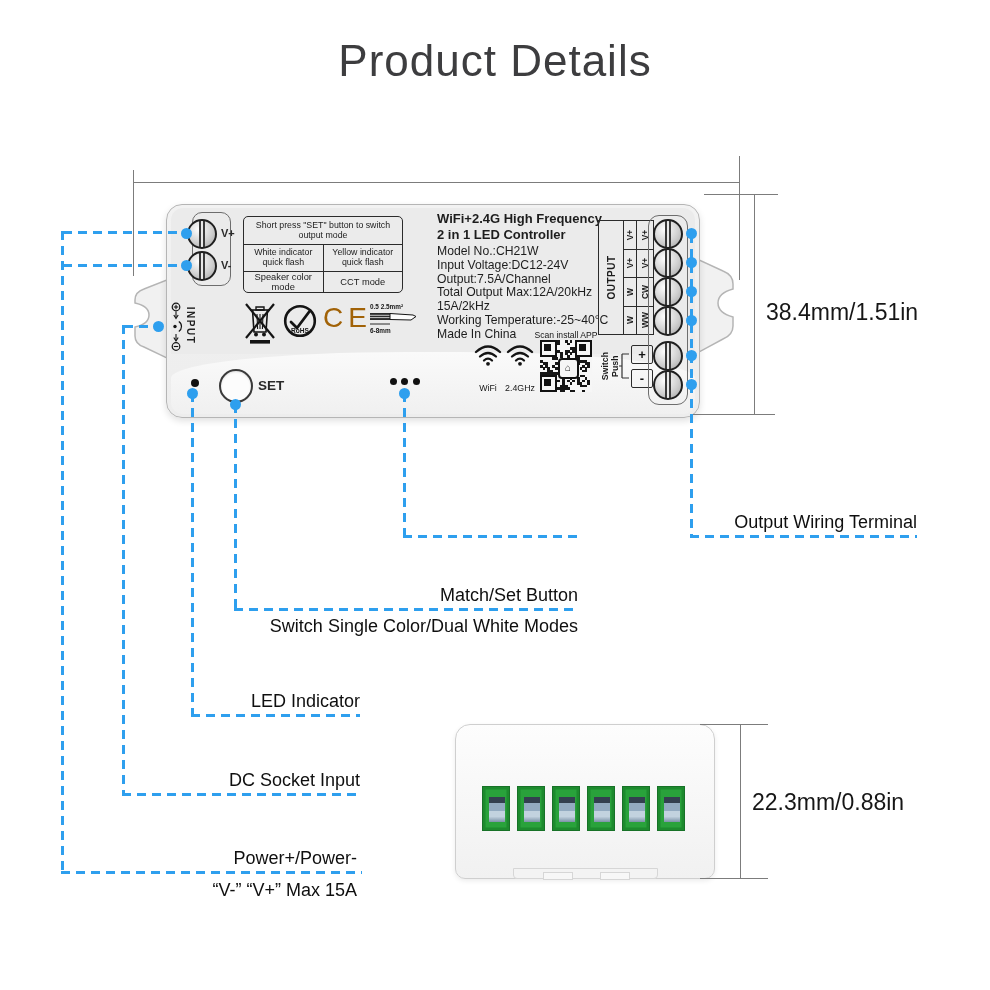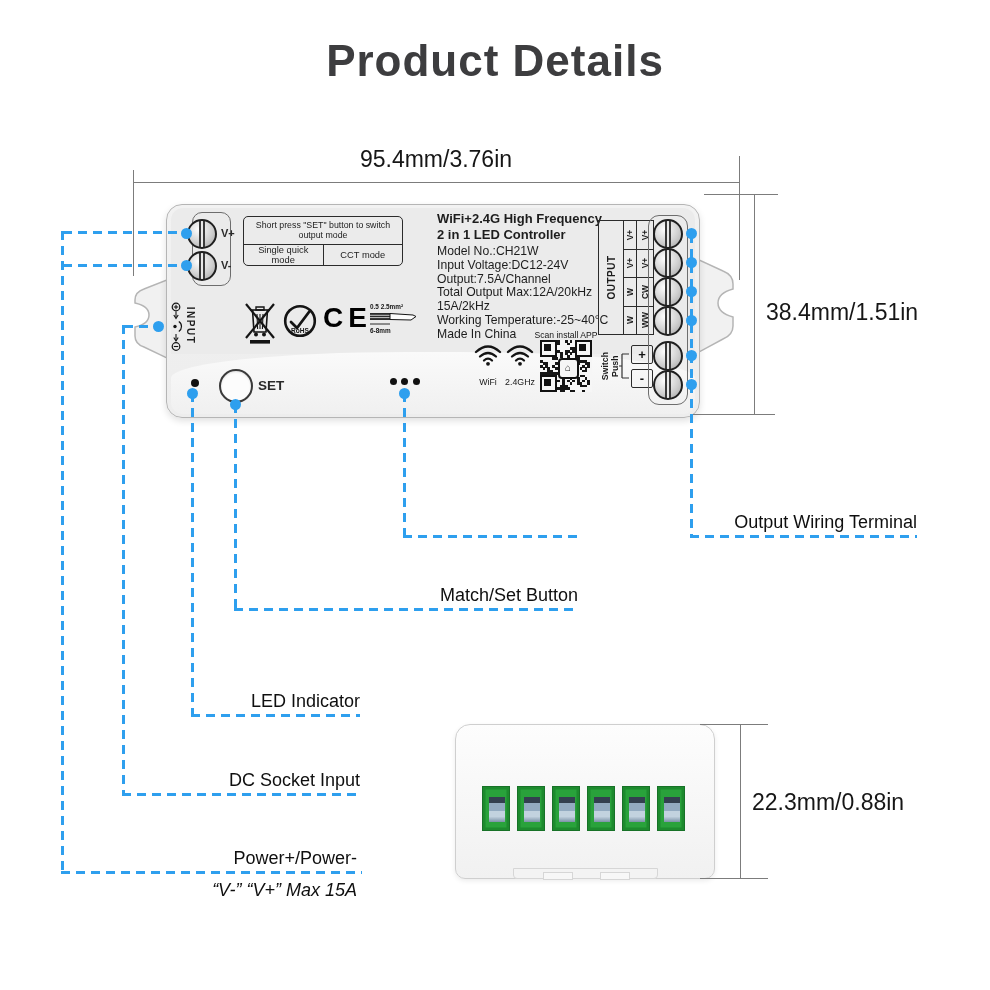--- a/index.html
+++ b/index.html
@@ -11,21 +11,21 @@
   .dh{position:absolute;height:3px;background:repeating-linear-gradient(90deg,var(--blue) 0 9px,transparent 9px 15px);}
   .dv{position:absolute;width:3px;background:repeating-linear-gradient(180deg,var(--blue) 0 9px,transparent 9px 15px);}
   .cdot{position:absolute;width:11px;height:11px;border-radius:50%;background:var(--blue);}
   
   .dimh{position:absolute;height:0;border-top:1.5px solid var(--dimgray);}
   .dimv{position:absolute;width:0;border-left:1.5px solid var(--dimgray);}
   .dim-label{position:absolute;font-size:23px;color:#161616;white-space:nowrap;}
   .callout-label{position:absolute;font-size:18px;color:#0f0f0f;text-align:right;white-space:nowrap;}
   
   .title{position:absolute;top:36px;left:0;width:990px;text-align:center;
-         font-size:44px;font-weight:bold;color:#3d3d3f;letter-spacing:1px;}
+         font-size:44px;font-weight:normal;color:#3d3d3f;letter-spacing:1px;}
   
   .dev-body{position:absolute;left:166px;top:204px;width:534px;height:214px;border-radius:16px;
             background:linear-gradient(180deg,#f2f2f2,#ededed);border:1.5px solid #b5b5b5;
             box-shadow:0 3px 7px rgba(0,0,0,.12);box-sizing:border-box;}
   .dev-label{position:absolute;left:171px;top:208px;width:524px;height:146px;background:#ebebeb;
              border-radius:12px 12px 0 0;}
   .dev-sheen{position:absolute;left:171px;top:352px;width:524px;height:62px;
              background:linear-gradient(180deg,#fafafa,#f0f0f0);
              border-radius:45% 45% 12px 12px / 26px 26px 12px 12px;}
   
@@ -60,21 +60,21 @@
   .vtext{transform:rotate(-90deg);white-space:nowrap;font-size:8.5px;font-weight:bold;color:#1c1c1c;}
   .ot-headtext{font-size:10px;letter-spacing:.5px;}
   .push-box{position:absolute;width:22px;height:19px;border:1.4px solid #2b2b2b;border-radius:2px;
             display:flex;align-items:center;justify-content:center;font-size:13px;font-weight:bold;
             color:#111;box-sizing:border-box;}
   
   .set-btn{position:absolute;left:219px;top:369px;width:34px;height:34px;border-radius:50%;
            border:2px solid #3a3a3a;background:#fcfcfc;box-sizing:border-box;
            box-shadow:inset 0 1px 2px rgba(0,0,0,.12);}
   .spk-dot{position:absolute;width:7px;height:7px;border-radius:50%;background:#111;}
-  .icon-label{font-size:8.8px;color:#161616;text-align:center;margin-top:11px;}
+  .icon-label{font-size:8.8px;color:#161616;text-align:center;margin-top:17px;}
   
   .qr{position:absolute;left:540px;top:340px;width:52px;height:52px;background:#f6f6f6;overflow:hidden;}
   .qr i{position:absolute;background:#161616;}
   .qr-finder{position:absolute;width:17px;height:17px;border:2.6px solid #111;box-sizing:border-box;background:#f6f6f6;}
   .qr-finder::after{content:'';position:absolute;left:2.4px;top:2.4px;width:6.8px;height:6.8px;background:#111;}
   .qr-logo{position:absolute;left:17.5px;top:17.5px;width:17px;height:17px;border:2px solid #111;
            border-radius:4px;background:#f6f6f6;display:flex;align-items:center;justify-content:center;}
   .qr-logo::after{content:'⌂';font-size:10px;font-weight:bold;color:#111;margin-top:-1px;}
   
   .dev2-body{position:absolute;left:455px;top:724px;width:260px;height:155px;
@@ -86,21 +86,20 @@
              background:linear-gradient(180deg,#33404f 0 24%,#93abc1 24% 58%,#c2d2df 58% 78%,#7b92a7);}
   .foot{position:absolute;background:#f3f3f3;border:1px solid #d6d6d6;box-sizing:border-box;}
 </style>
 </head>
 <body>
 
 <div class="page">
 
   <div class="title">Product Details</div>
 
-  <div class="dim-label" style="left:336px;top:146px;width:200px;text-align:center;">95.4mm/3.76in</div>
   <div class="dimh" style="left:133px;top:182px;width:607px;"></div>
   <div class="dimv" style="left:133px;top:170px;height:106px;"></div>
   <div class="dimv" style="left:739px;top:156px;height:124px;"></div>
 
   <svg class="abs" style="left:131px;top:274px;" width="36" height="90" viewBox="0 0 36 90">
     <path d="M36,6 L13,15 Q4,18 4,26 L4,29 Q18,32 18,41 Q18,50 4,53 L4,62 Q4,70 13,73 L36,84 Z" fill="#f1f1f1" stroke="#b5b5b5" stroke-width="1.5"></path>
   </svg>
   <svg class="abs" style="left:699px;top:250px;" width="38" height="118" viewBox="0 0 38 118">
     <path d="M0,10 L24,21 Q34,25 34,34 L34,39 Q19,43 19,53 Q19,63 34,67 L34,76 Q34,85 24,89 L0,102 Z" fill="#f1f1f1" stroke="#b5b5b5" stroke-width="1.5"></path>
   </svg>
@@ -110,22 +109,26 @@
   <div class="dev-sheen"></div>
 
   <div class="housing" style="left:192px;top:212px;width:39px;height:74px;"></div>
   <div class="screw" style="left:187px;top:219px;"></div>
   <div class="screw" style="left:187px;top:251px;"></div>
   <div class="term-label" style="left:221px;top:227px;">V+</div>
   <div class="term-label" style="left:221px;top:259px;">V-</div>
 
   <div class="mode-table">
     <div class="mt-header">Short press "SET" button to switch output mode</div>
+    <div class="mt-row">
+      <div class="mt-cell divr">White indicator quick flash</div>
+      <div class="mt-cell">Yellow indicator quick flash</div>
+    </div>
     <div class="mt-row last">
-      <div class="mt-cell divr">Single quick mode</div>
+      <div class="mt-cell divr">Speaker color mode</div>
       <div class="mt-cell">CCT mode</div>
     </div>
   </div>
 
   <div class="info">
     <div class="t">WiFi+2.4G High Frequency</div>
     <div class="t">2 in 1 LED Controller</div>
     <div style="height:3px;"></div>
     <div class="l">Model No.:CH21W</div>
     <div class="l">Input Voltage:DC12-24V</div>
@@ -147,21 +150,21 @@
       <circle cx="20" cy="35.5" r="2" fill="#141414"></circle>
     <line x1="2" y1="5" x2="30" y2="39" stroke="#141414" stroke-width="2.2"></line>
     <line x1="30" y1="5" x2="2" y2="39" stroke="#141414" stroke-width="2.2"></line>
     <rect x="6" y="41" width="20" height="3.6" fill="#141414"></rect>
   </svg>
   <svg class="abs" style="left:283px;top:304px;" width="34" height="34" viewBox="0 0 34 34">
     <circle cx="17" cy="17" r="14.8" fill="none" stroke="#141414" stroke-width="2.6"></circle>
     <path d="M8,18 L14,24 L26,8" fill="none" stroke="#141414" stroke-width="2.8" stroke-linecap="round" stroke-linejoin="round"></path>
     <text x="17" y="29" text-anchor="middle" font-size="6.6" font-weight="bold" fill="#141414">RoHS</text>
   </svg>
-  <div class="abs" style="left:323px;top:302px;font-size:28px;font-weight:bold;color:#000000;letter-spacing:5px;">CE</div>
+  <div class="abs" style="left:323px;top:302px;font-size:28px;font-weight:normal;color:#a16207;letter-spacing:5px;">CE</div>
   <svg class="abs" style="left:367px;top:302px;" width="52" height="36" viewBox="0 0 52 36">
     <text x="3" y="7" font-size="6.4" font-weight="bold" fill="#141414">0.5 2.5mm²</text>
     <rect x="3" y="11" width="20" height="7" fill="#2a2a2a"></rect>
     <line x1="3" y1="13.3" x2="23" y2="13.3" stroke="#f0f0f0" stroke-width="0.8"></line>
     <line x1="3" y1="15.6" x2="23" y2="15.6" stroke="#f0f0f0" stroke-width="0.8"></line>
     <path d="M23,11.5 L46,13 L49,14.5 L44,18 L23,17.5 Z" fill="#fdfdfd" stroke="#141414" stroke-width="1"></path>
     <path d="M3,22 H23" stroke="#141414" stroke-width="0.9"></path>
     <text x="3" y="31" font-size="6.4" font-weight="bold" fill="#141414">6-8mm</text>
   </svg>
 
@@ -385,24 +388,25 @@
   <div class="cdot" style="left:399px;top:388px;"></div>
   <div class="cdot" style="left:686px;top:228px;"></div>
   <div class="cdot" style="left:686px;top:257px;"></div>
   <div class="cdot" style="left:686px;top:286px;"></div>
   <div class="cdot" style="left:686px;top:315px;"></div>
   <div class="cdot" style="left:686px;top:350px;"></div>
   <div class="cdot" style="left:686px;top:379px;"></div>
 
   <div class="callout-label" style="left:328px;top:585px;width:250px;">Match/Set Button</div>
   <div class="callout-label" style="left:667px;top:512px;width:250px;">Output Wiring Terminal</div>
+  <div class="callout-label" style="left:228px;top:616px;width:350px;">Switch Single Color/Dual White Modes</div>
   <div class="callout-label" style="left:160px;top:770px;width:200px;">DC Socket Input</div>
   <div class="callout-label" style="left:160px;top:691px;width:200px;">LED Indicator</div>
   <div class="callout-label" style="left:157px;top:848px;width:200px;">Power+/Power-</div>
-  <div class="callout-label" style="left:107px;top:880px;width:250px;font-style:italic;">“V-” “V+” Max 15A</div>
+  <div class="callout-label" style="left:107px;top:880px;width:250px;">“V-” “V+” Max 15A</div>
 
   <div class="dev2-body"></div>
   <div class="term" style="left:482px;top:786px;">
       <i class="term-slot"></i>
     </div>
   <div class="term" style="left:517px;top:786px;">
       <i class="term-slot"></i>
     </div>
   <div class="term" style="left:552px;top:786px;">
       <i class="term-slot"></i>

